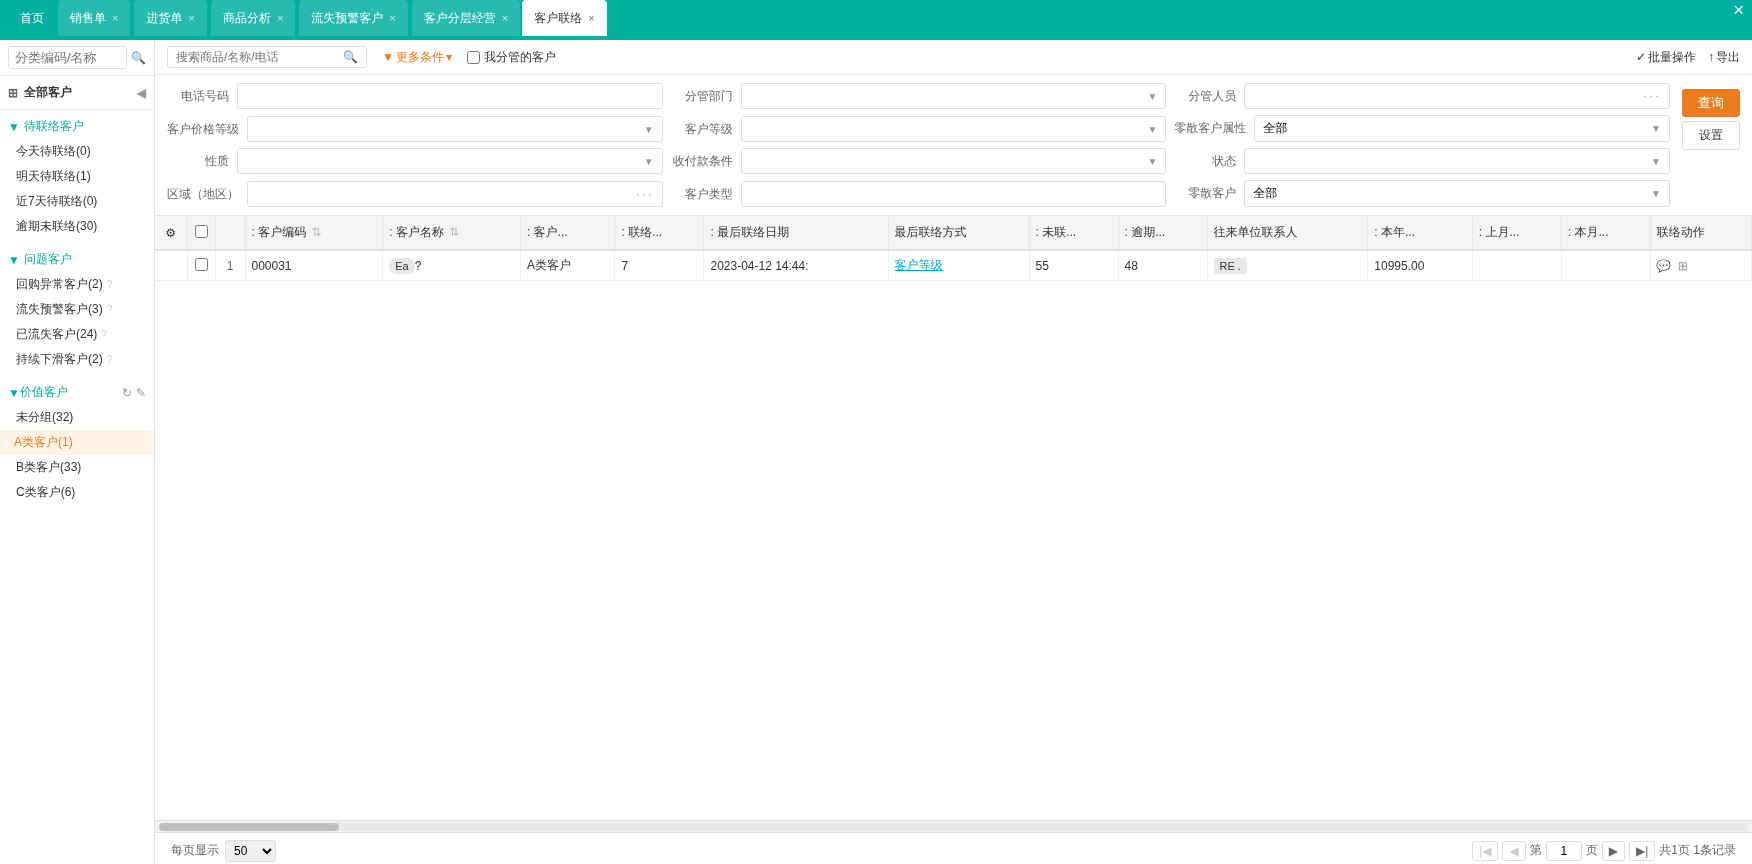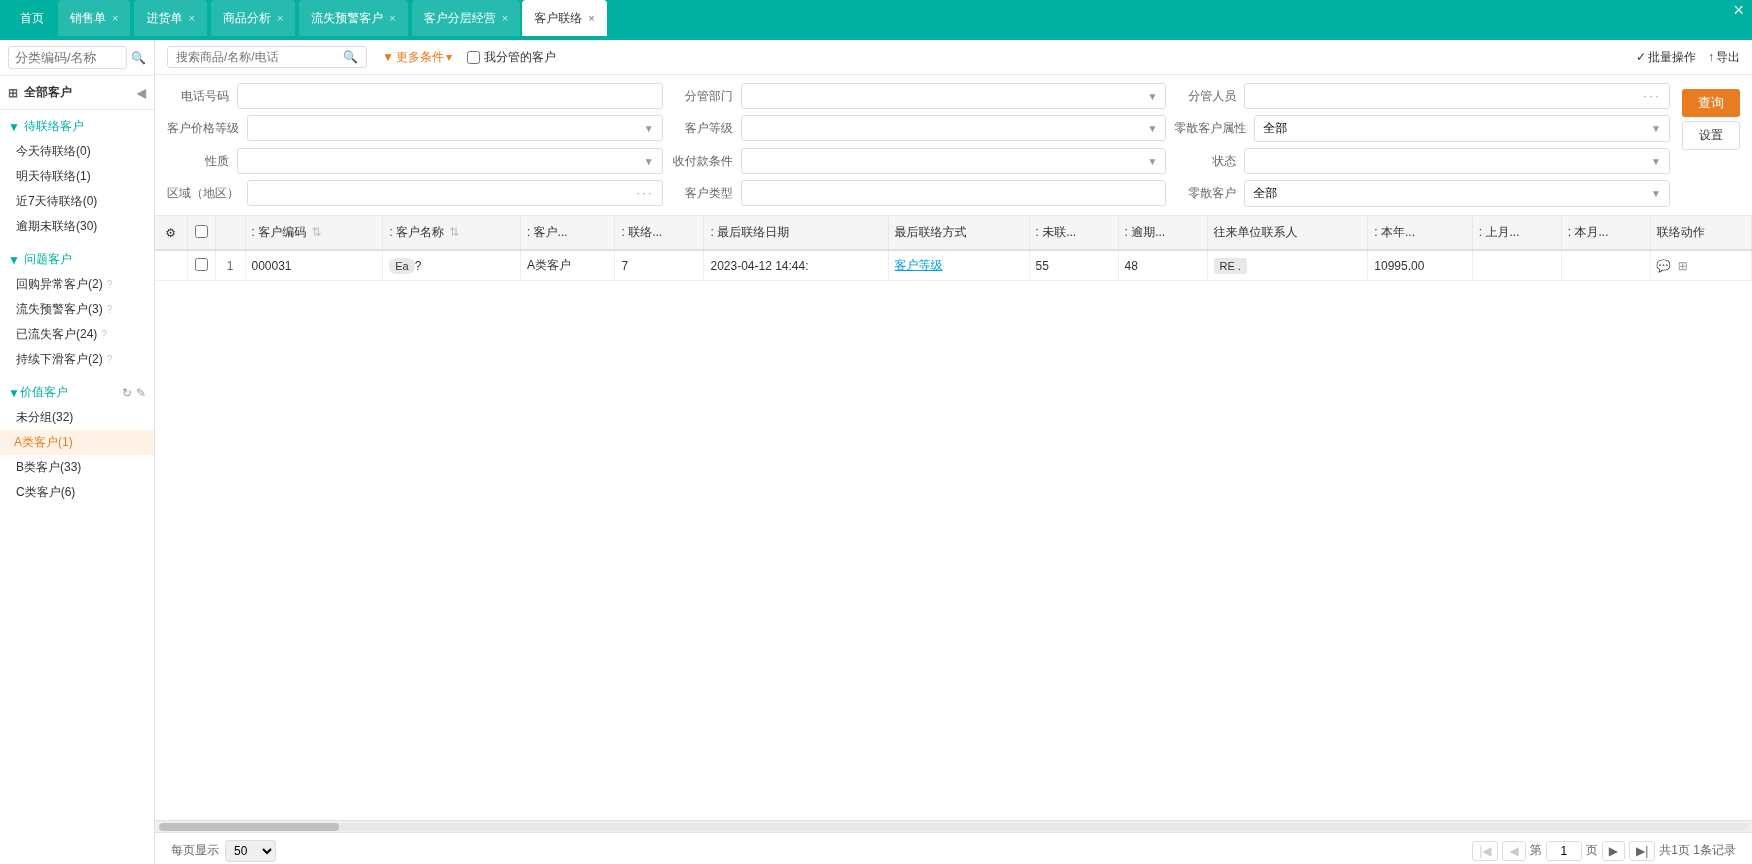--- a/index.html
+++ b/index.html
@@ -92,21 +92,21 @@
     }
     .my-customer { display: flex; align-items: center; gap: 4px; color: #333; cursor: pointer; }
     .batch-btn { color: #333; cursor: pointer; display: flex; align-items: center; gap: 2px; }
     .export-btn { color: #333; cursor: pointer; display: flex; align-items: center; gap: 2px; }
 
     
     .adv-filter {
       background: white; padding: 8px 12px;
       border-bottom: 1px solid #e8e8e8;
     }
-    .filter-row { display: flex; align-items: flex-start; margin-bottom: 6px; gap: 8px; }
+    .filter-row { display: flex; align-items: flex-end; margin-bottom: 6px; gap: 8px; }
     .filter-field {
       display: flex; align-items: center; flex: 1;
     }
     .filter-label { color: #666; min-width: 70px; text-align: right; padding-right: 8px; white-space: nowrap; }
     .filter-input {
       flex: 1; border: 1px solid #ddd; border-radius: 3px;
       padding: 4px 8px; font-size: 12px; outline: none;
       display: flex; align-items: center; justify-content: space-between;
       cursor: pointer; min-height: 26px;
     }

